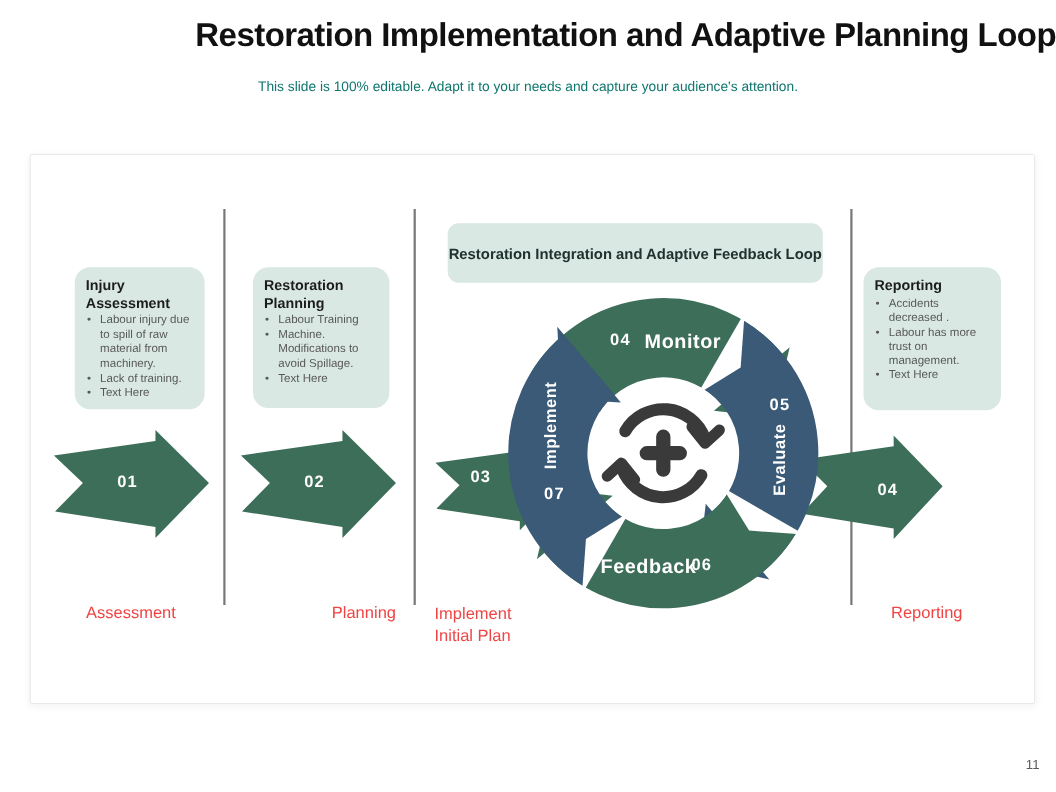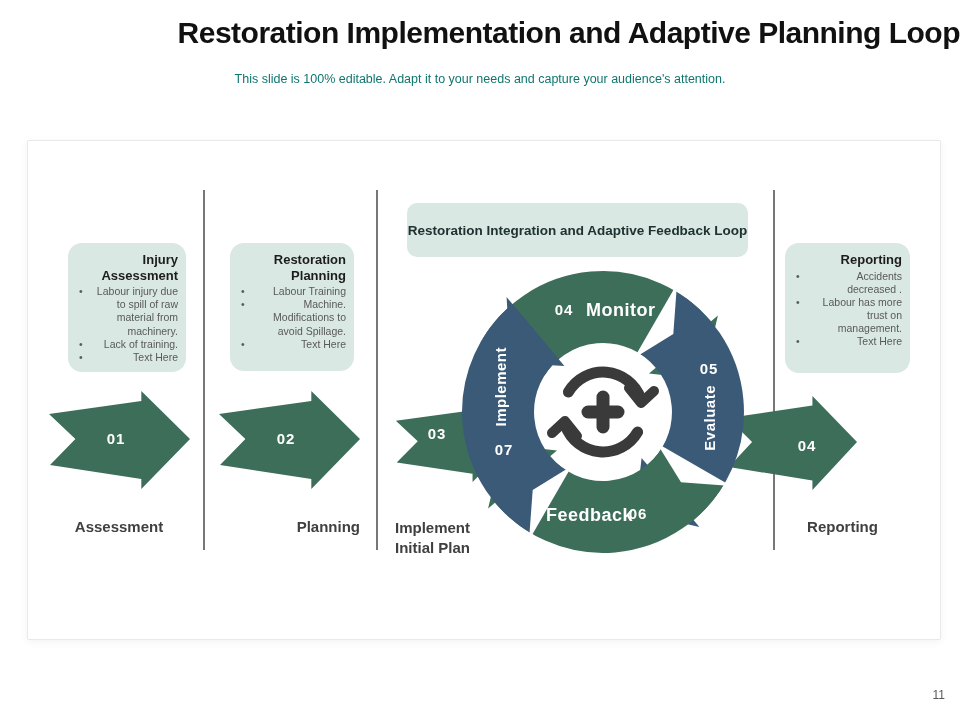--- a/index.html
+++ b/index.html
@@ -7,29 +7,29 @@
   body { font-family:"Liberation Sans", sans-serif; width:960px; height:720px; position:relative; overflow:hidden; }
   .abs { position:absolute; }
 
   .title { left:0; right:0; top:16px; text-align:right; font-size:30px; font-weight:bold; color:#111; letter-spacing:-0.5px; }
   .subtitle { left:0; right:0; top:72px; text-align:center; font-size:12.5px; color:#0f766e; }
 
   .panel { left:27px; top:140px; width:914px; height:500px; background:#fff; border:1px solid #e9e9e9; border-radius:2px; box-shadow:0 2px 8px rgba(0,0,0,0.05); }
 
   .divider { width:2px; top:190px; height:360px; background:#777; }
 
-  .mintbox { background:#d9e8e2; border-radius:14px; padding:9px 8px 8px 10px;text-align:right; }
+  .mintbox { background:#d9e8e2; border-radius:14px; padding:9px 8px 8px 10px; }
   .mintbox .bx-title { font-size:13px; font-weight:bold; color:#1c1c1c; line-height:1.2; margin-bottom:2px; }
   .mintbox ul { list-style:none; }
   .mintbox li { font-size:10.5px; color:#595959; line-height:1.25; padding-left:13px; position:relative; }
   .mintbox li::before { content:"\2022"; position:absolute; left:1px; color:#595959; }
 
   .loop-header { left:407px; top:203px; width:341px; height:54px; background:#d9e8e2; border-radius:10px; display:flex; align-items:center; justify-content:center; text-align:center; font-size:13.5px; font-weight:bold; color:#203230; }
 
-  .stage-label { top:518px; font-size:15px; font-weight:bold; color:#404040; }
+  .stage-label { top:549px; font-size:15px; font-weight:normal; color:#ef4444; }
   .num { font-size:15px; font-weight:bold; color:#fff; letter-spacing:1px; text-align:center; }
   .loop-word { font-size:18px; font-weight:bold; color:#fff; letter-spacing:0.5px; }
   .vtext { writing-mode:vertical-rl; transform:rotate(180deg); font-size:15px; font-weight:bold; color:#fff; letter-spacing:0.5px; }
 
   .page-num { left:905px; top:688px; width:40px; text-align:right; font-size:12px; color:#595959; }
 </style>
 </head>
 <body>
 
 <div class="abs title">Restoration Implementation and Adaptive Planning Loop</div>

